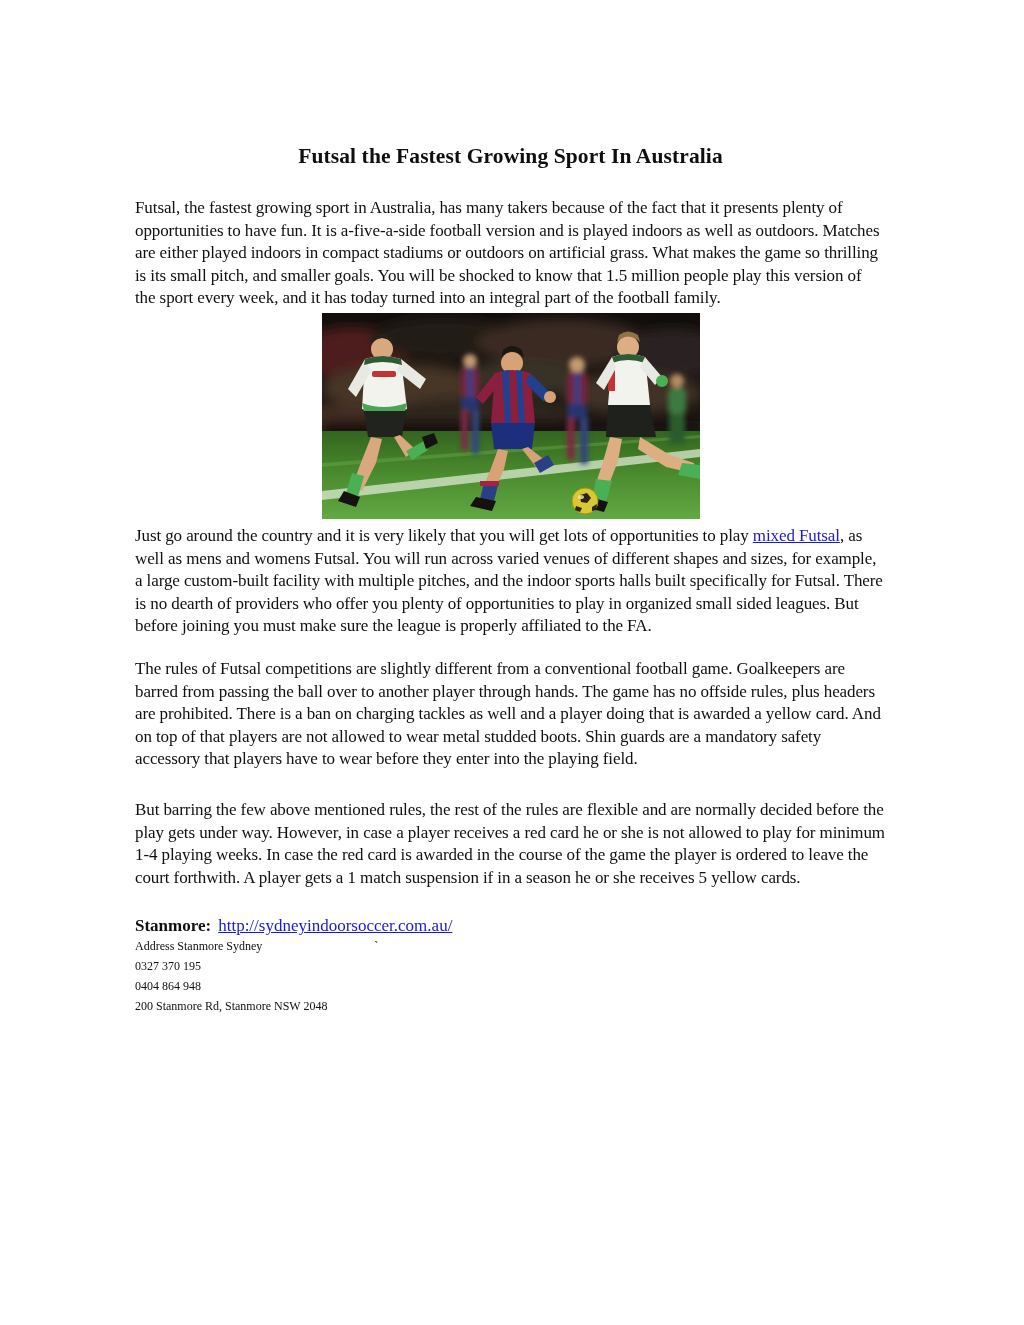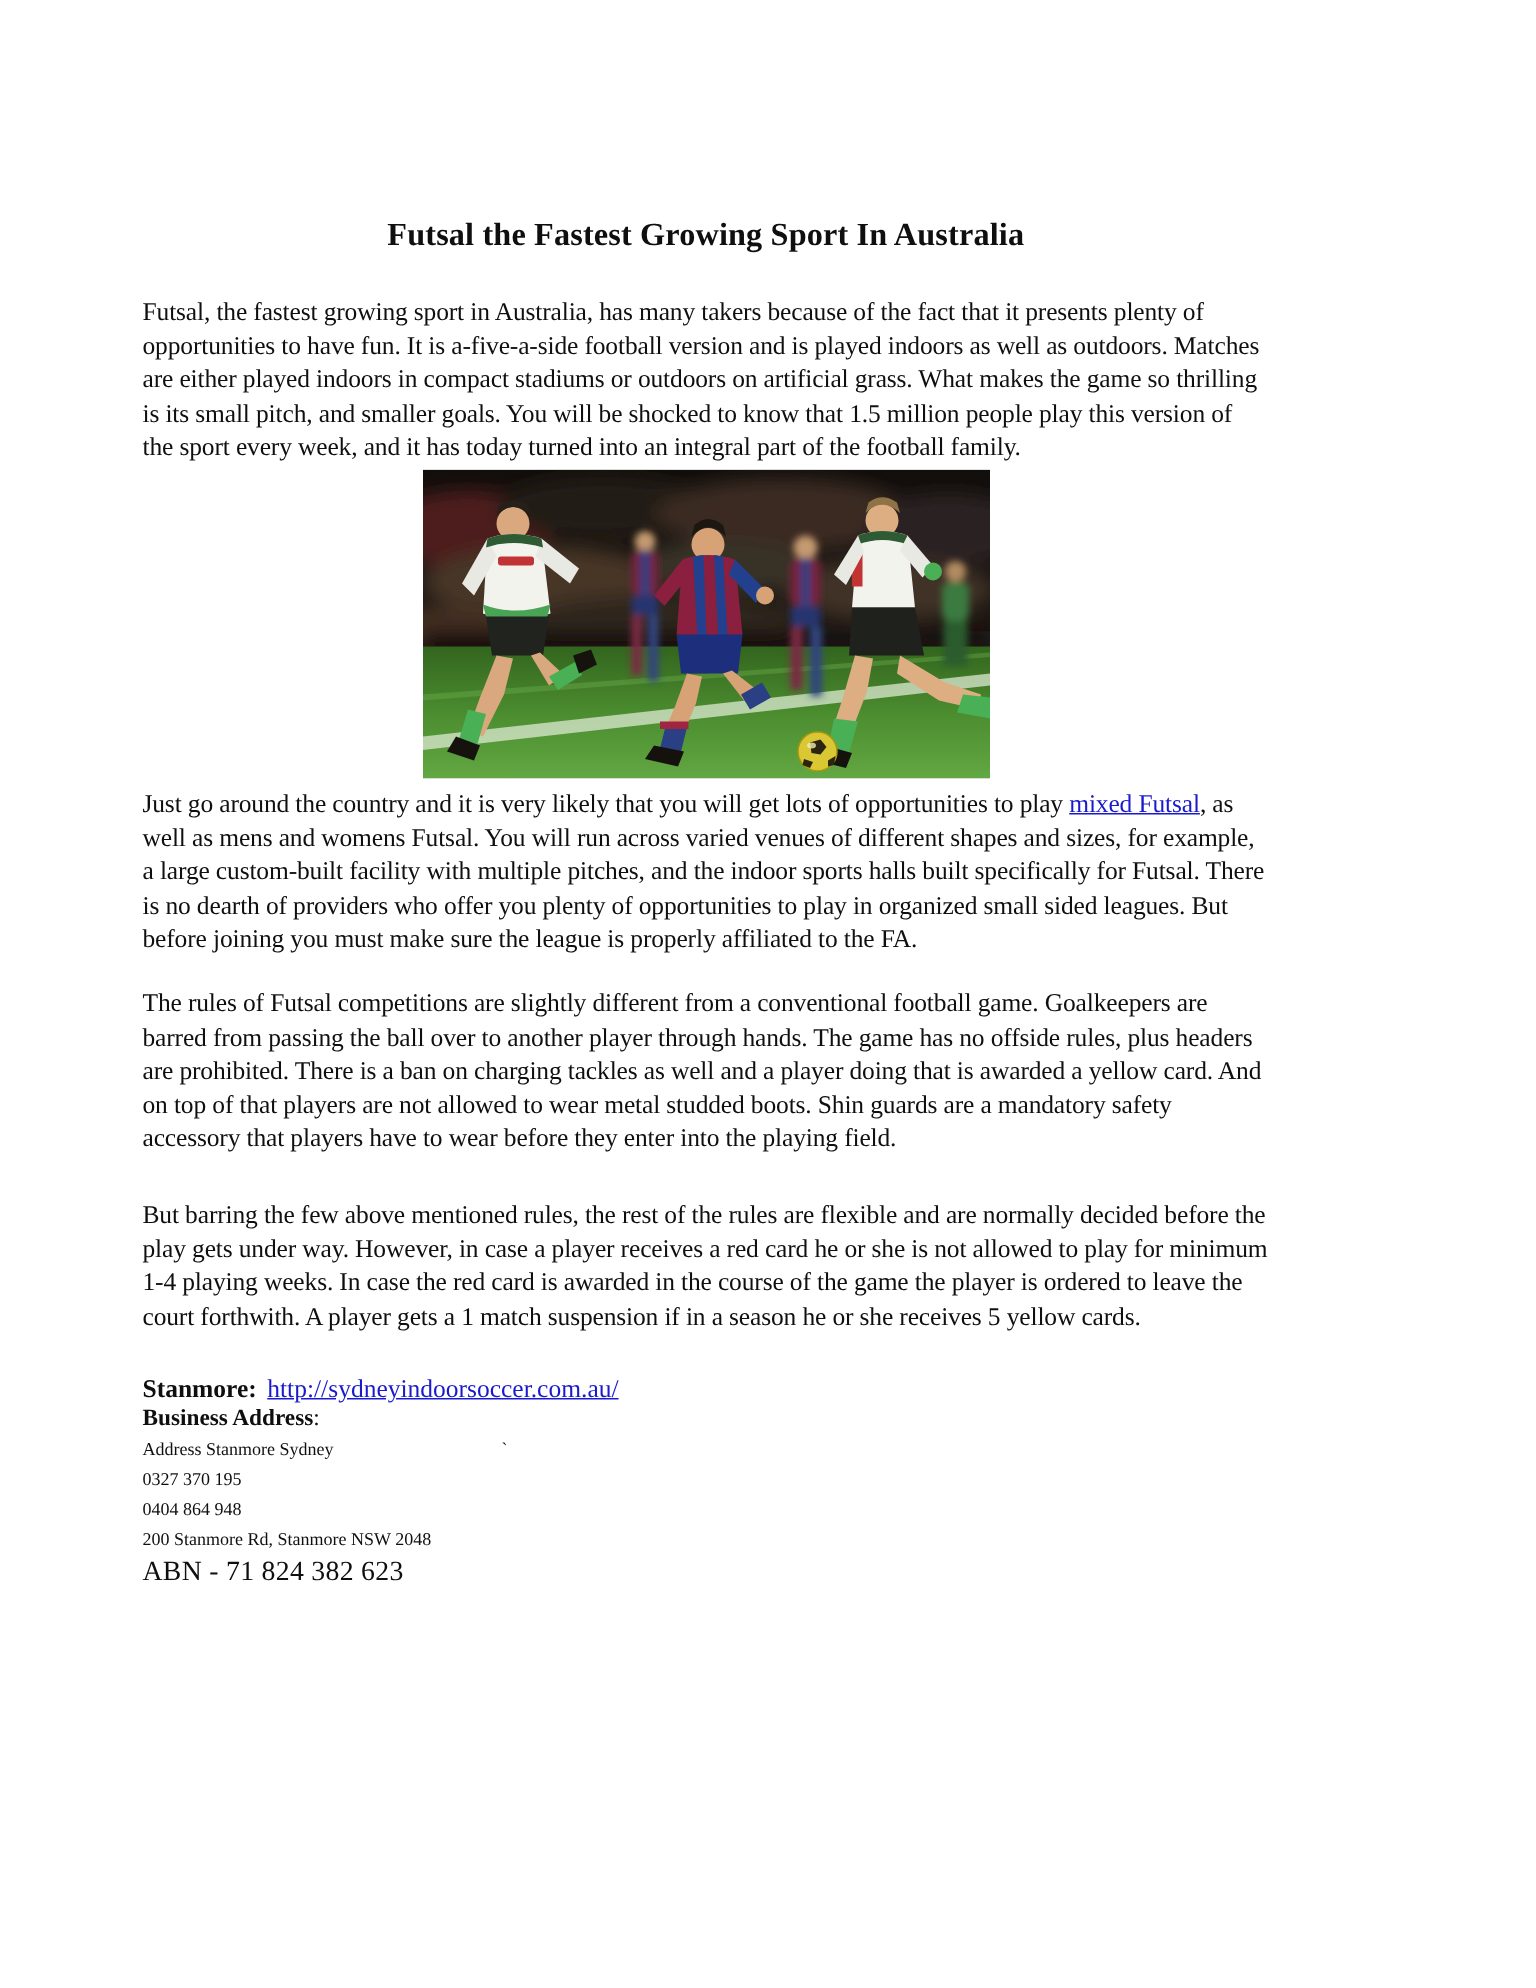--- a/index.html
+++ b/index.html
@@ -14,20 +14,21 @@
     position: relative;
     width: 1024px;
     height: 1325px;
     background: var(--background);
     color: var(--text);
     overflow: hidden;
   }
   .content {
     padding: 143px 90px 0 95px;
     width: 936px;
+    margin-left: 40px;
   }
   .doc-title {
     font-size: 21.5px;
     line-height: 27px;
     font-weight: bold;
     text-align: center;
     letter-spacing: 0.1px;
   }
   p.body-para {
     font-size: 17px;
@@ -207,22 +208,20 @@
 
     <p class="body-para para-opps"><span>Just go around the country and it is very likely that you will get lots of opportunities to play </span><a class="doc-link">mixed Futsal</a><span>, as well as mens and womens Futsal. You will run across varied venues of different shapes and sizes, for example, a large custom-built facility with multiple pitches, and the indoor sports halls built specifically for Futsal. There is no dearth of providers who offer you plenty of opportunities to play in organized small sided leagues. But before joining you must make sure the league is properly affiliated to the FA.</span></p>
 
 
     <p class="body-para para-rules">The rules of Futsal competitions are slightly different from a conventional football game. Goalkeepers are barred from passing the ball over to another player through hands. The game has no offside rules, plus headers are prohibited. There is a ban on charging tackles as well and a player doing that is awarded a yellow card. And on top of that players are not allowed to wear metal studded boots. Shin guards are a mandatory safety accessory that players have to wear before they enter into the playing field.</p>
 
     <p class="body-para para-redcard">But barring the few above mentioned rules, the rest of the rules are flexible and are normally decided before the play gets under way. However, in case a player receives a red card he or she is not allowed to play for minimum 1-4 playing weeks. In case the red card is awarded in the course of the game the player is ordered to leave the court forthwith. A player gets a 1 match suspension if in a season he or she receives 5 yellow cards.</p>
 
     <div class="footer">
       <div class="website-row"><span class="website-label">Stanmore:</span><a class="doc-link">http://sydneyindoorsoccer.com.au/</a></div>
-      <div class="biz-row"><span class="biz-label">Business Address</span><span>:</span></div>
       <div class="addr-row"><span>Address Stanmore Sydney</span><span class="stray">`</span></div>
       <div class="addr-row">0327 370 195</div>
       <div class="addr-row">0404 864 948</div>
       <div class="addr-row">200 Stanmore Rd, Stanmore NSW 2048</div>
-      <div class="abn-row">ABN - 71 824 382 623</div>
     </div>
 
   </div>
 </div>
 
 </body></html>

